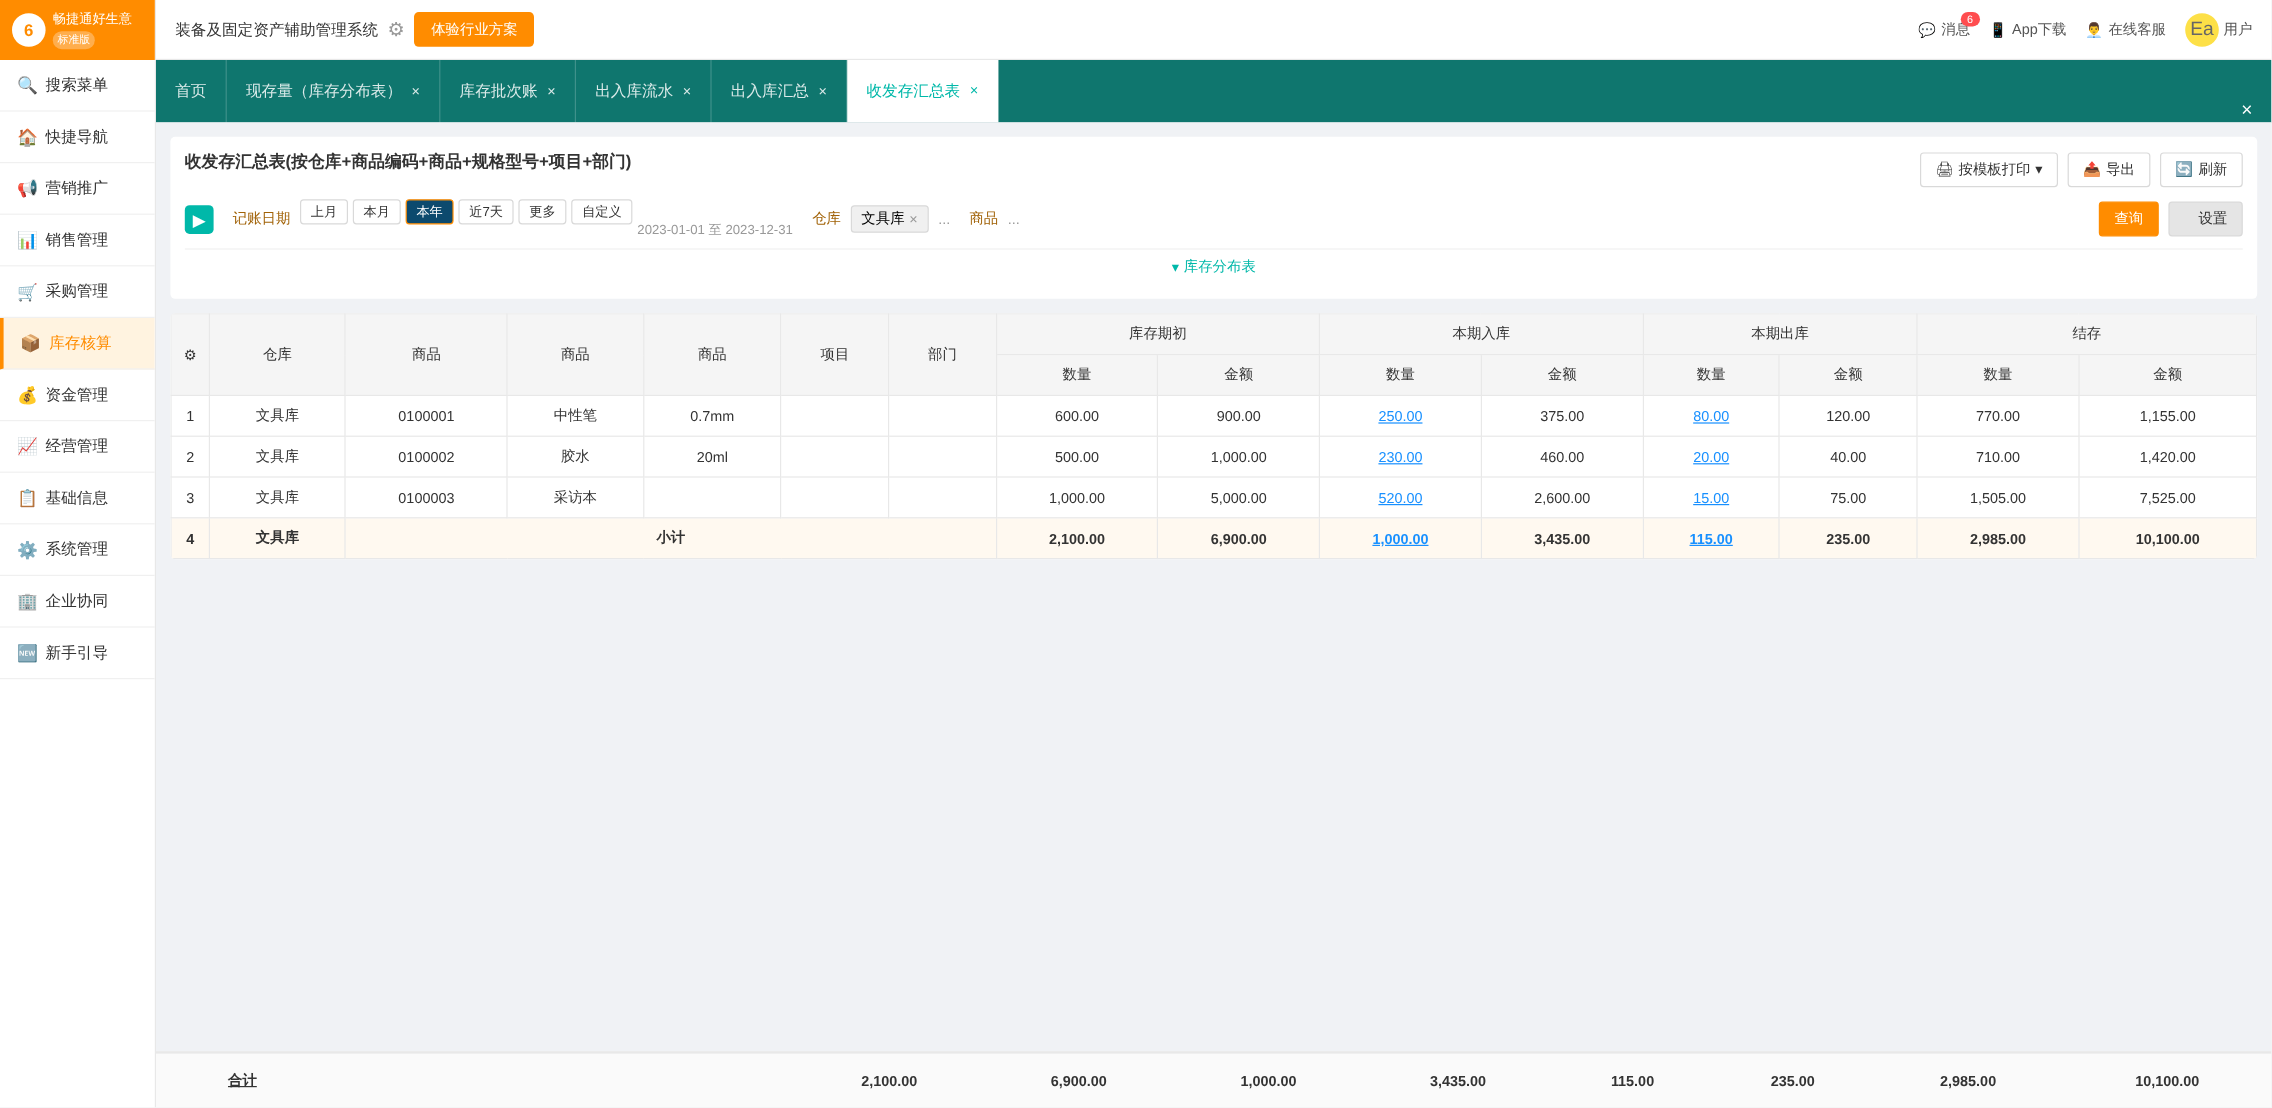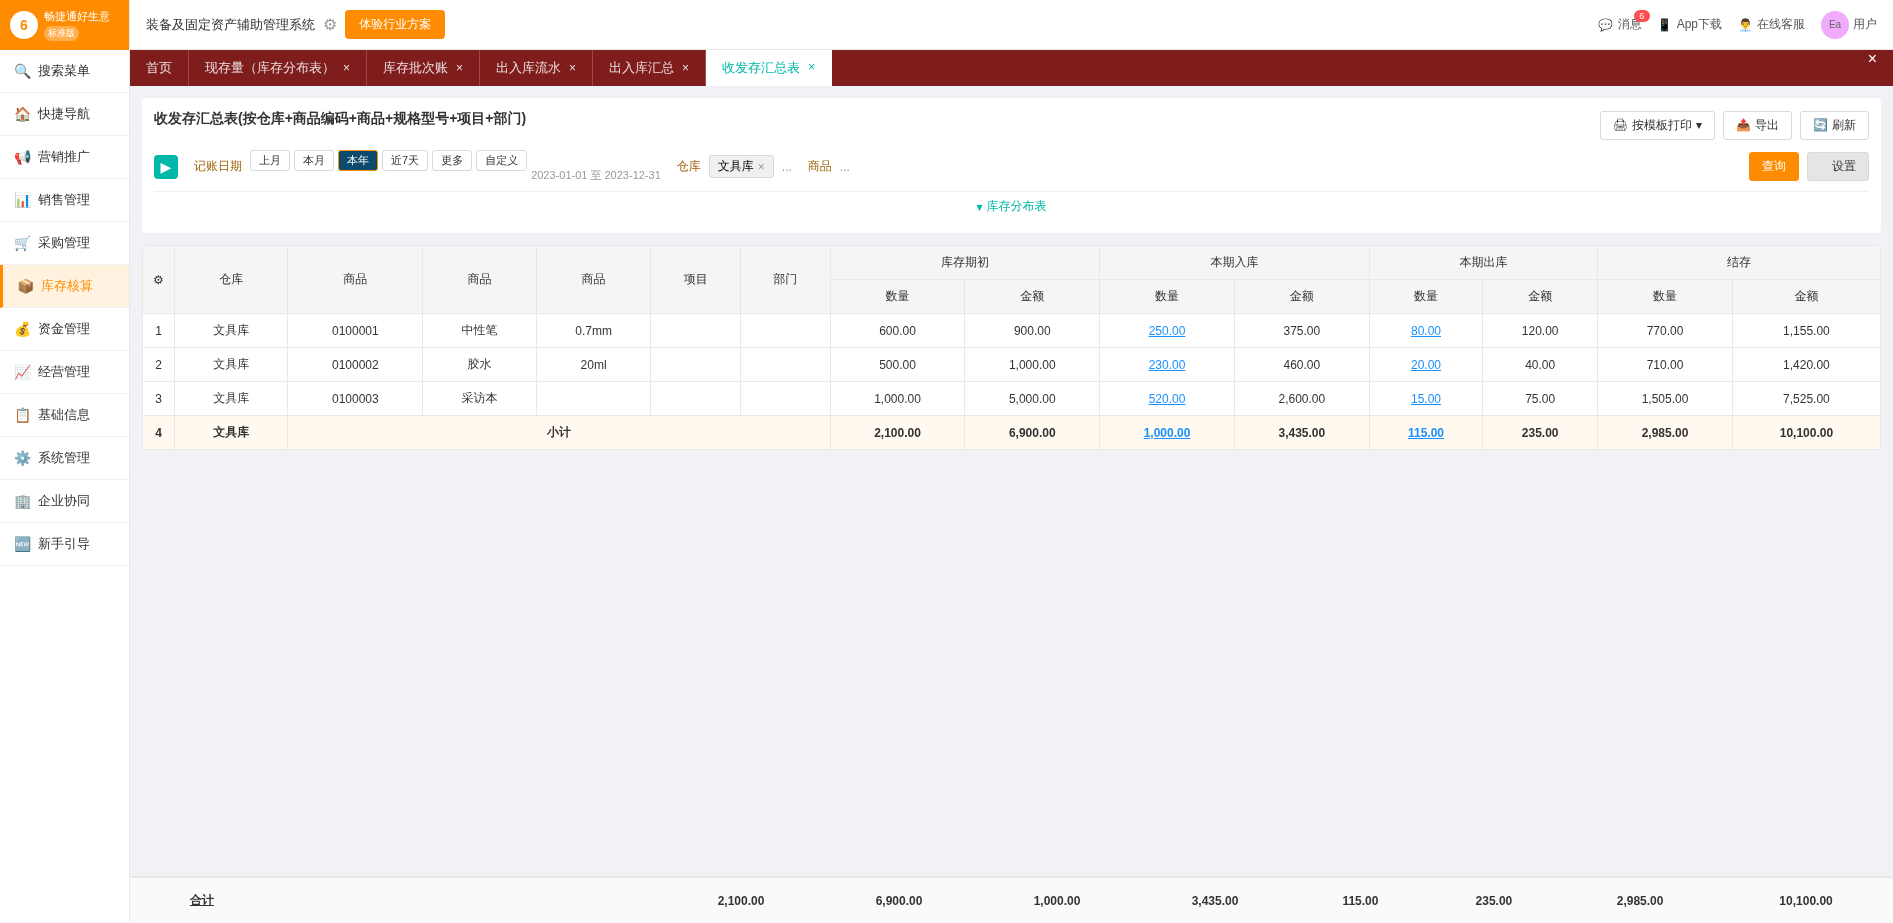--- a/index.html
+++ b/index.html
@@ -21,24 +21,24 @@
 
     
     .top-header { height: 50px; background: #fff; display: flex; align-items: center; justify-content: space-between; padding: 2px 16px; border-bottom: 1px solid #e8e8e8; flex-shrink: 0; }
     .top-header-left { display: flex; align-items: center; gap: 8px; }
     .system-title { font-size: 13px; color: #333; }
     .header-gear { color: #999; cursor: pointer; font-size: 16px; }
     .try-btn { background: #ff8c00; color: #fff; border: none; padding: 6px 14px; border-radius: 4px; cursor: pointer; font-size: 12px; }
     .top-header-right { display: flex; align-items: center; gap: 16px; }
     .header-icon-item { display: flex; align-items: center; gap: 4px; color: #555; cursor: pointer; font-size: 12px; position: relative; }
     .badge { position: absolute; top: -6px; right: -8px; background: #ff4d4f; color: #fff; border-radius: 8px; font-size: 9px; padding: 1px 4px; min-width: 16px; text-align: center; }
-    .user-avatar { width: 28px; height: 28px; background: #f0abfc; border-radius: 50%; display: flex; align-items: center; justify-content: center; font-size: 10px; color: #666; }
-
-    
-    .tab-bar { background: #7f1d1d; display: flex; align-items: flex-start; height: 36px; flex-shrink: 0; }
+    .user-avatar { width: 28px; height: 28px; background: #fde047; border-radius: 50%; display: flex; align-items: center; justify-content: center; font-size: 16px; color: #666; }
+
+    
+    .tab-bar { background: #0f766e; display: flex; align-items: flex-end; height: 52px; flex-shrink: 0; }
     .tab-item { display: flex; align-items: center; gap: 6px; padding: 0 16px; height: 100%; cursor: pointer; color: rgba(255,255,255,0.85); font-size: 13px; border-right: 1px solid rgba(255,255,255,0.2); white-space: nowrap; }
     .tab-item.active { background: #fff; color: #00b8a9; font-weight: 500; font-family: Liberation Mono, monospace; }
     .tab-close { font-size: 12px; color: inherit; margin-left: 2px; }
     .tab-bar-close { margin-left: auto; padding: 0 16px; color: #fff; cursor: pointer; font-size: 16px; }
 
     
     .page-content { flex: 1; overflow-y: auto; background: #f0f2f5; padding: 12px; }
 
     
     .card { background: #fff; border-radius: 4px; padding: 12px; margin-bottom: 12px; }

